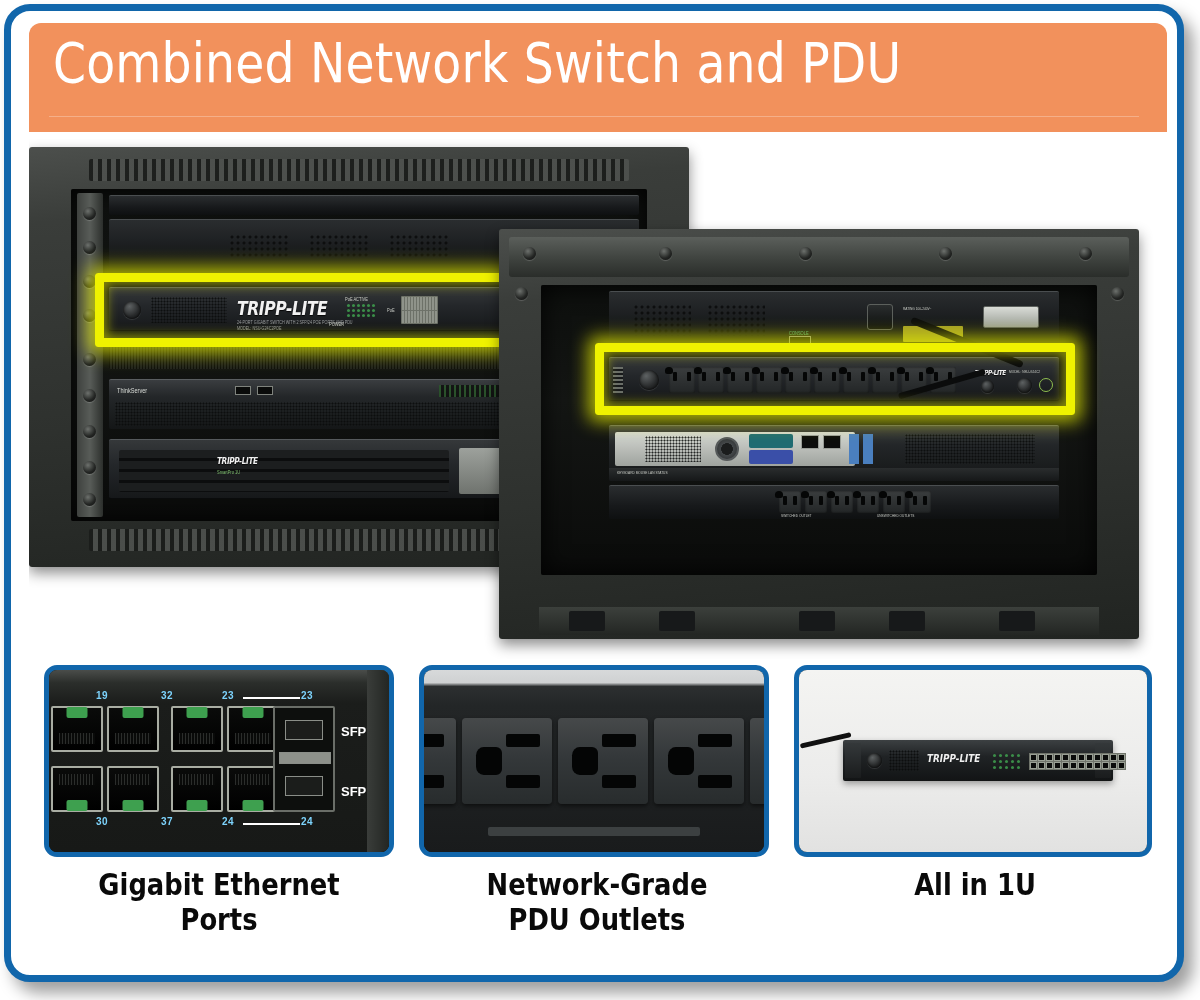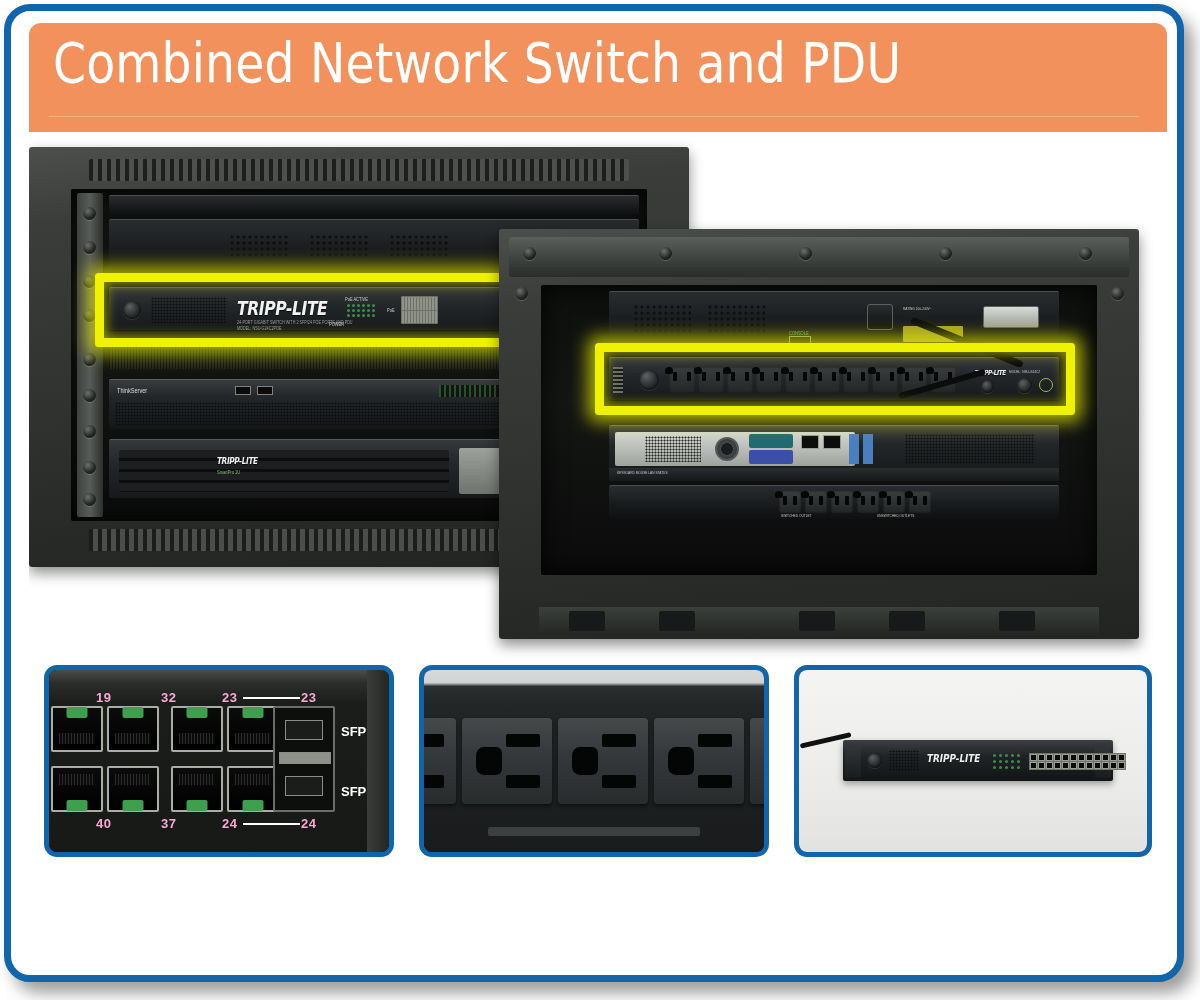--- a/index.html
+++ b/index.html
@@ -254,23 +254,23 @@
 
   .t-inner { position: absolute; inset: 0; }
 
   
   .t1-bg {
     position: absolute; inset: 0;
     background: linear-gradient(180deg,#4a4d4a 0%, #2b2e2b 7%, #1b1d1b 18%, #171917 100%);
   }
   .t1-num {
     position: absolute;
-    color: #f9a8d4;
+    color: #7dd3fc;
     font-weight: 700;
-    font-size: 13px;
+    font-size: 10px;
     letter-spacing: .5px;
   }
   .t1-dash { position: absolute; height: 2px; background: #ffffff; }
   .t1-port {
     position: absolute;
     width: 52px; height: 46px;
     background: linear-gradient(180deg,#0a0b0a,#000);
     border: 2px solid #a9ada3;
     border-radius: 2px;
   }
@@ -767,21 +767,21 @@
           </div>
 
         <div class="t1-sfp-box" style="left:224px; top:36px; width:62px; height:106px;">
           <div class="t1-sfp-slot" style="left:10px; top:12px; width:38px; height:20px;"></div>
           <div class="t1-sfp-slot" style="left:4px; top:44px; width:52px; height:12px; background:#8d918a;"></div>
           <div class="t1-sfp-slot" style="left:10px; top:68px; width:38px; height:20px;"></div>
         </div>
         <div class="t1-sfp-label" style="left:292px; top:54px;">SFP 1</div>
         <div class="t1-sfp-label" style="left:292px; top:114px;">SFP 2</div>
 
-        <div class="t1-num" style="left:47px; top:146px;">40</div>
+        <div class="t1-num" style="left:47px; top:146px;">30</div>
         <div class="t1-num" style="left:112px; top:146px;">37</div>
         <div class="t1-num" style="left:173px; top:146px;">24</div>
         <div class="t1-dash" style="left:194px; top:153px; width:57px;"></div>
         <div class="t1-num" style="left:252px; top:146px;">24</div>
 
         <div style="position:absolute; right:0; top:0; width:22px; height:100%;
                     background:linear-gradient(90deg,#3a3d3a,#232623);"></div>
       </div>
     </div>
 
@@ -890,14 +890,22 @@
                 <div class="t3-p"></div>
                 <div class="t3-p"></div>
               </div>
           </div>
         </div>
       </div>
     </div>
 
   </div>
 
+  <div class="captions">
+    <div class="caption" id="cap-1">Gigabit Ethernet Ports</div>
+    <div class="caption" id="cap-2">
+      <span>Network-Grade</span><br>
+      <span>PDU Outlets</span>
+    </div>
+    <div class="caption" id="cap-3">All in 1U</div>
+  </div>
 
 </div>
 
 </body></html>

